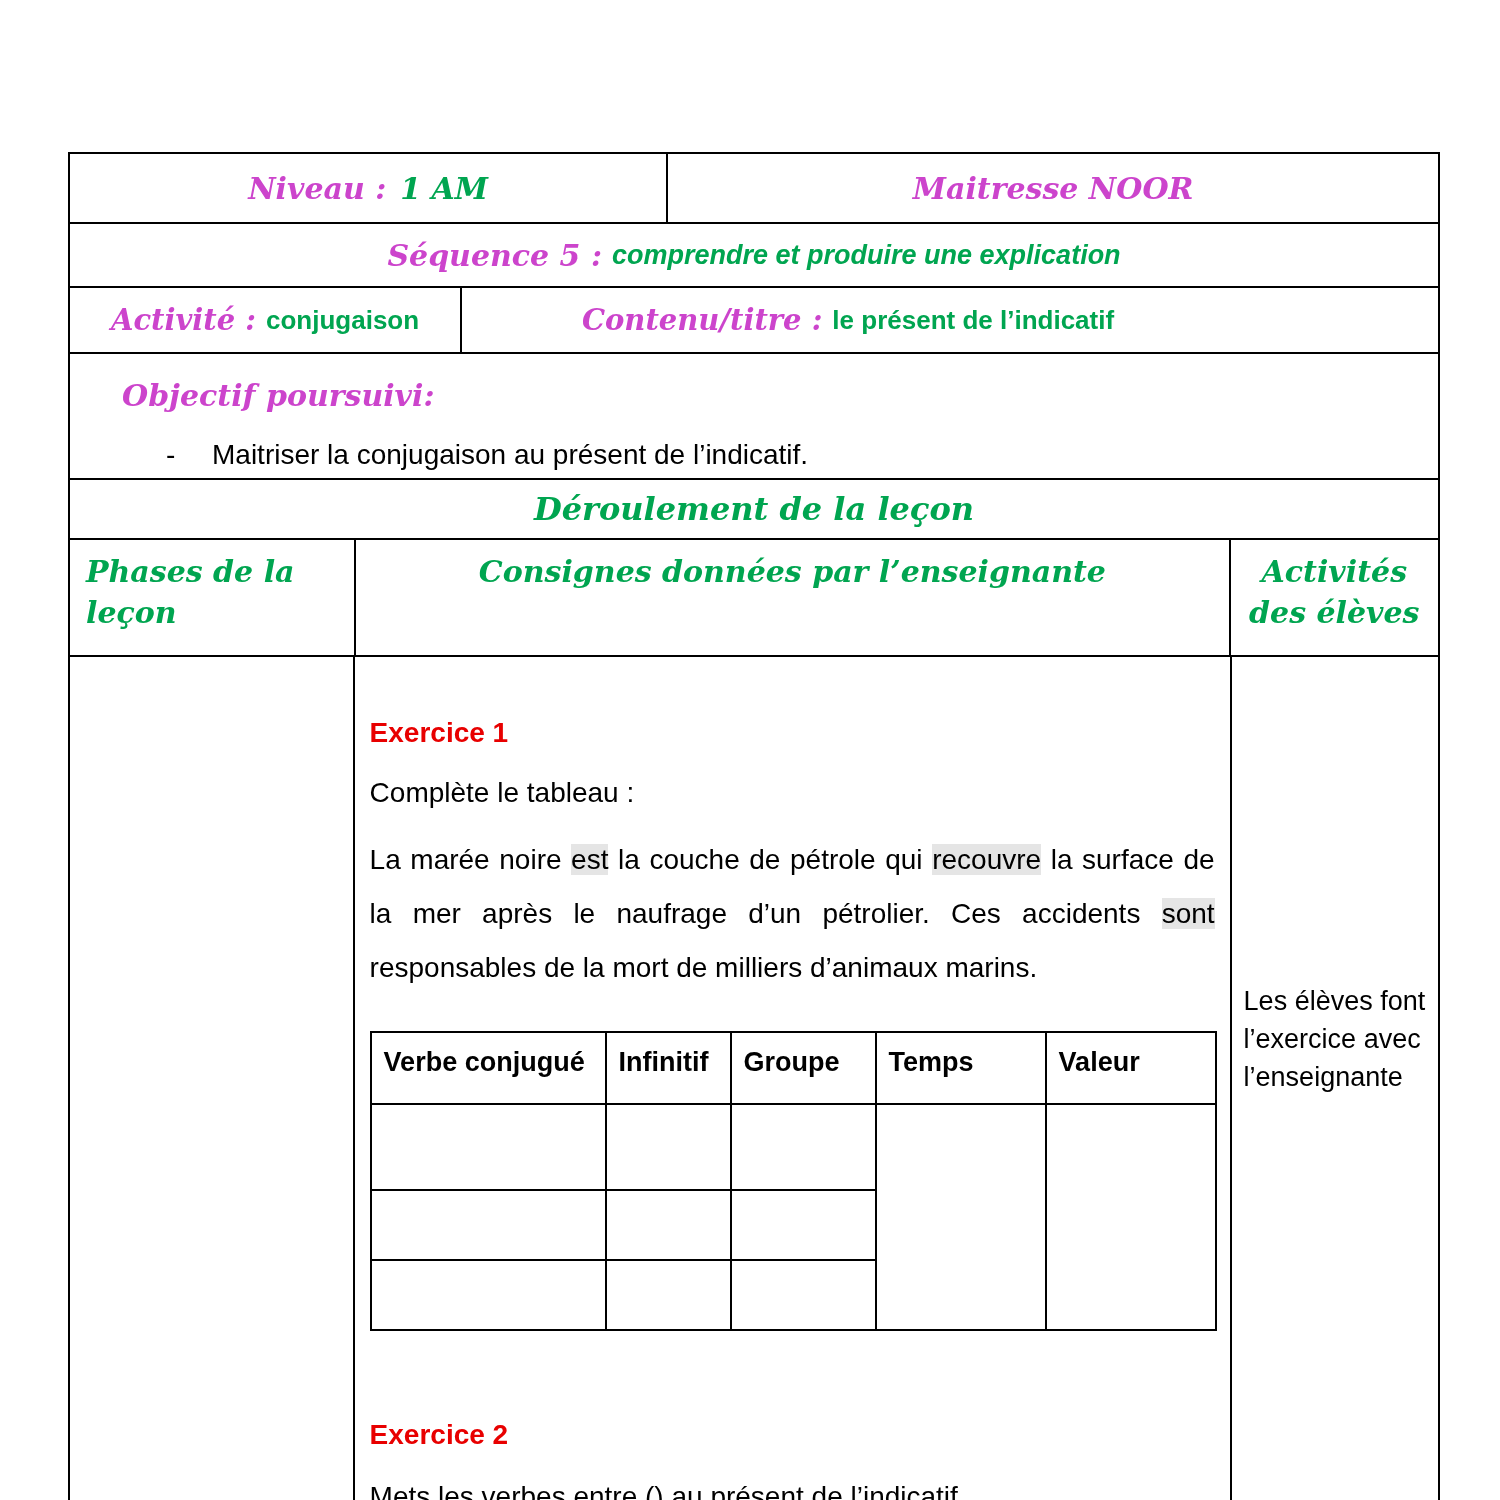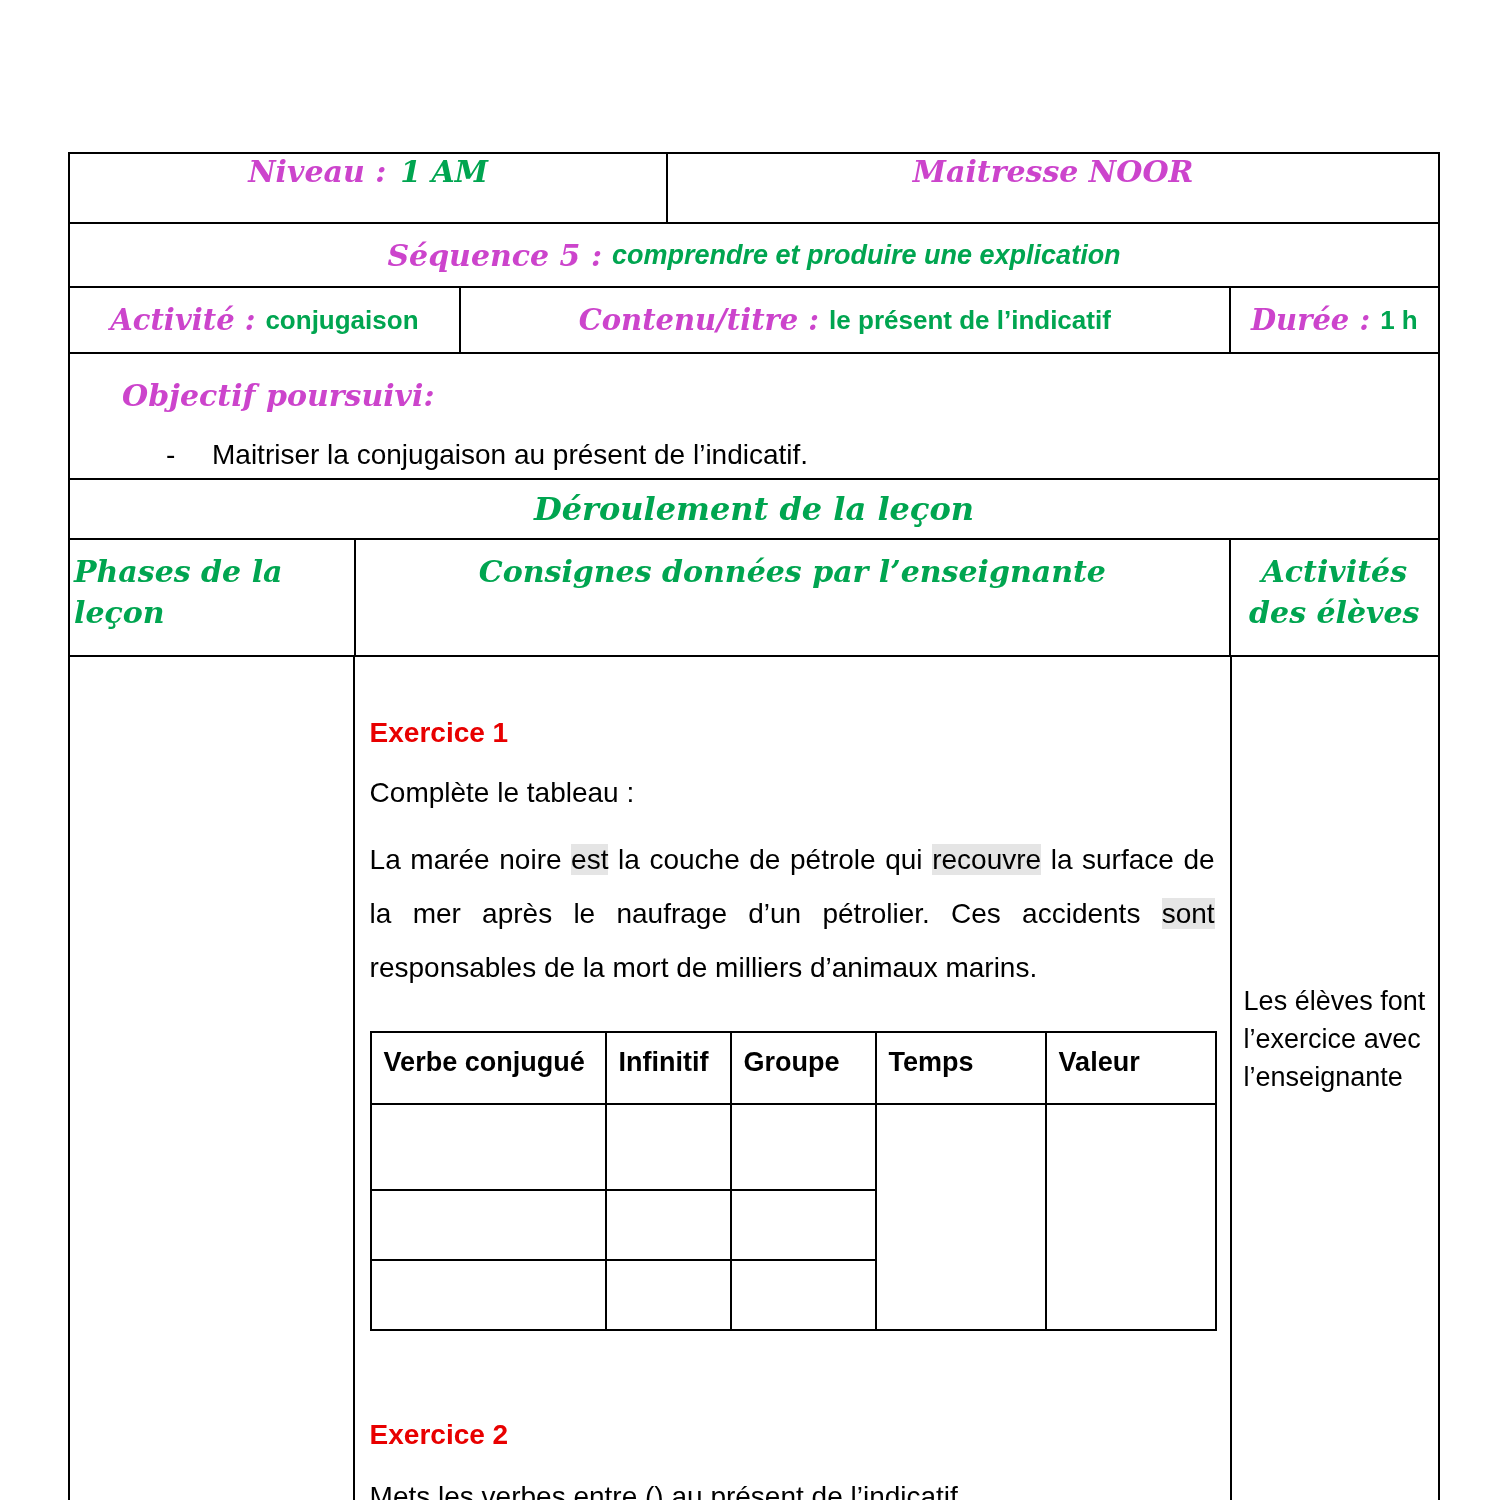--- a/index.html
+++ b/index.html
@@ -31,21 +31,21 @@
 
   .script {
     font-family:"DejaVu Serif", serif;
     font-style:italic; font-weight:bold;
   }
   .magenta { color:#cc44cc; }
   .green   { color:#00a550; }
 
   
   .r1 { height:70px; }
-  .r1 .cell { display:flex; align-items:flex-start; justify-content:center; font-size:30px; }
+  .r1 .cell { display:flex; align-items:center; justify-content:center; font-size:30px; }
   .c-niveau { width:600px; }
   .c-maitresse { width:772px; }
 
   
   .r2 { height:64px; }
   .r2 .cell { width:100%; display:flex; align-items:center; justify-content:center; }
   .seq-label { font-size:30px; margin-right:10px; }
   .seq-value { font-size:27px; font-weight:bold; font-style:italic; color:#00a550; }
 
   
@@ -67,21 +67,21 @@
   
   .r5 { height:60px; }
   .r5 .cell { width:100%; display:flex; align-items:center; justify-content:center; font-size:32px; }
 
   
   .r6 { height:117px; }
   .col-left  { width:287px; }
   .col-mid   { width:877px; }
   .col-right { width:208px; }
   .r6 .cell { padding-top:12px; font-size:30px; line-height:1.35; }
-  .r6 .col-left  { padding-left:4px; }
+  .r6 .col-left  { padding-left:16px; }
   .r6 .col-mid   { text-align:center; }
   .r6 .col-right { text-align:center; }
 
   
   .r7 { height:900px; }
   .body-mid { padding:60px 15px 0 15px; }
   .body-right { padding:325px 8px 0 12px; font-size:27px; line-height:38px; }
 
   .ex-title { font-size:28px; font-weight:bold; color:#e80000; }
   .ex-instr { font-size:28px; font-weight:normal; margin-top:28px; }
@@ -135,24 +135,20 @@
     </div>
 
     <div class="row r3">
       <div class="cell c-activite">
         <span class="script magenta lbl">Activité :</span>
         <span class="val">conjugaison</span>
       </div>
       <div class="cell c-contenu">
         <span class="script magenta lbl">Contenu/titre :</span>
         <span class="val">le présent de l’indicatif</span>
-      </div>
-      <div class="cell c-duree">
-        <span class="script magenta lbl">Durée :</span>
-        <span class="val">1 h</span>
       </div>
     </div>
 
     <div class="row r4">
       <div class="cell">
         <div class="script magenta objectif-label">Objectif poursuivi:</div>
         <div class="bullet-line">
           <span class="bullet-dash">-</span>
           <span>Maitriser la conjugaison au présent de l’indicatif.</span>
         </div>

